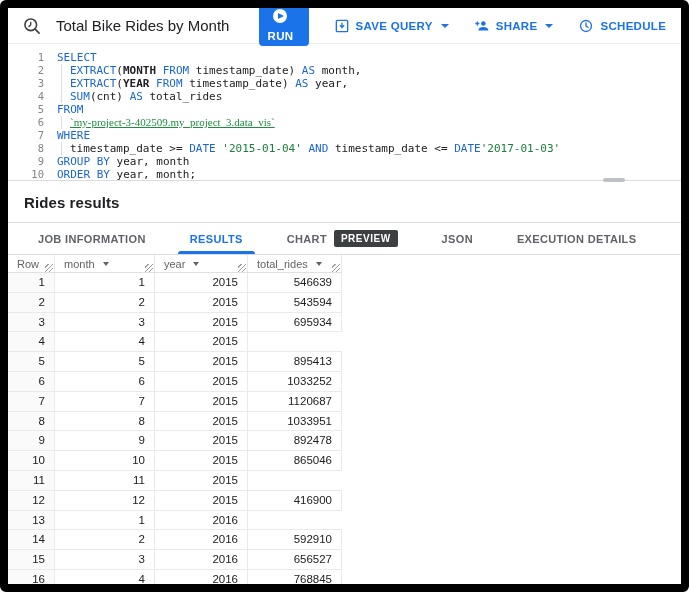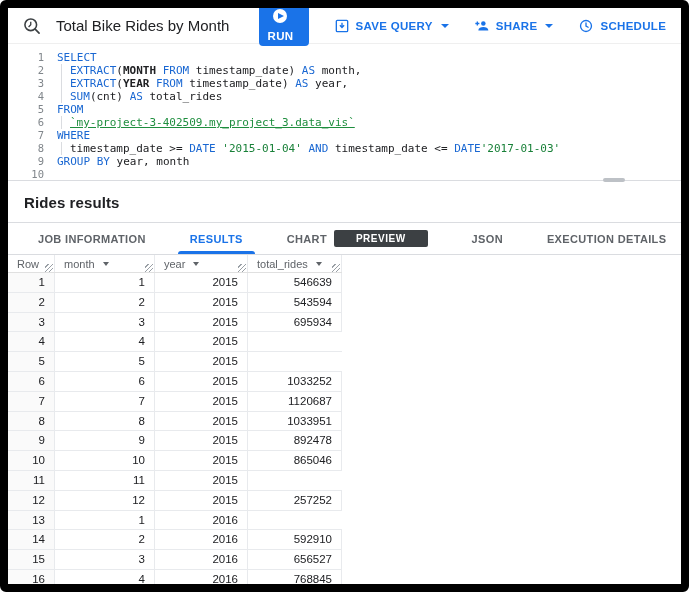--- a/index.html
+++ b/index.html
@@ -29,41 +29,41 @@
             font-size:11px; line-height:13px; background:#fff; }
   .code-line { display:flex; white-space:pre; }
   .ln { display:inline-block; width:24px; text-align:right; color:#80868b;
         margin-right:13px; font-size:10.5px; flex:none; }
   .guide { display:inline-block; width:9px; height:13px; border-left:1px solid #dadce0;
            margin-left:4px; vertical-align:top; }
   .tok-kw { color:#1967d2; }
   .tok-dp { color:#202124; font-weight:bold; }
   .tok-pl { color:#202124; }
   .tok-str { color:#188038; }
-  .tok-ref { color:#1e8e3e; text-decoration:underline; }
+  .tok-ref { color:#1e8e3e; text-decoration:underline;font-family:Liberation Serif, serif; }
 
   
   .split { position:relative; border-top:1px solid #dadce0; }
   .drag-handle { position:absolute; right:56px; top:-3px; width:22px; height:4px;
                  border-radius:2px; background:#bdc1c6; cursor:row-resize; }
 
   
   .qr-header { padding:13px 16px 10px; border-bottom:1px solid #dadce0; }
   .qr-title { font-size:15px; font-weight:bold; color:#202124; letter-spacing:.1px; }
 
   .tabs { display:flex; height:32px; align-items:stretch; border-bottom:1px solid #dadce0;
           padding-left:8px; }
   .tab { position:relative; display:flex; align-items:center; padding:0 22px;
          color:#5f6368; font-size:11px; font-weight:bold; letter-spacing:.35px;
          cursor:pointer; white-space:nowrap;text-align:center; }
   .tab.active { color:#1a73e8; }
   .tab.active::after { content:""; position:absolute; left:10px; right:10px; bottom:0;
                        height:3px; background:#1a73e8; border-radius:3px 3px 0 0; }
   .badge { margin-left:7px; background:#3c4043; color:#fff; font-size:10px; font-weight:bold;
-           letter-spacing:.5px; padding:3px 22px; border-radius:2px; }
+           letter-spacing:.5px; padding:3px 7px; border-radius:2px; }
 
   
   .grid { width:334px; }
   .thead { display:flex; height:18px; border-bottom:1px solid #e0e0e0; }
   .hcell { position:relative; display:flex; align-items:center; padding-left:9px;
            font-size:11px; color:#5f6368; border-right:1px solid #e8eaed; }
   .sort-caret { width:0; height:0; border-left:3.5px solid transparent;
                 border-right:3.5px solid transparent; border-top:4px solid #5f6368;
                 margin-left:8px; cursor:pointer; }
   .resize-handle { position:absolute; right:1px; bottom:0; width:8px; height:8px;
@@ -132,21 +132,21 @@
   <div class="editor" id="code-lines">
       <div class="code-line"><span class="ln">1</span><span class="code-text"><span class="tok-kw">SELECT</span></span></div>
       <div class="code-line"><span class="ln">2</span><span class="code-text"><span class="guide"></span><span class="tok-kw">EXTRACT</span><span class="tok-pl">(</span><span class="tok-dp">MONTH</span><span class="tok-pl"> </span><span class="tok-kw">FROM</span><span class="tok-pl"> timestamp_date) </span><span class="tok-kw">AS</span><span class="tok-pl"> month,</span></span></div>
       <div class="code-line"><span class="ln">3</span><span class="code-text"><span class="guide"></span><span class="tok-kw">EXTRACT</span><span class="tok-pl">(</span><span class="tok-dp">YEAR</span><span class="tok-pl"> </span><span class="tok-kw">FROM</span><span class="tok-pl"> timestamp_date) </span><span class="tok-kw">AS</span><span class="tok-pl"> year,</span></span></div>
       <div class="code-line"><span class="ln">4</span><span class="code-text"><span class="guide"></span><span class="tok-kw">SUM</span><span class="tok-pl">(cnt) </span><span class="tok-kw">AS</span><span class="tok-pl"> total_rides</span></span></div>
       <div class="code-line"><span class="ln">5</span><span class="code-text"><span class="tok-kw">FROM</span></span></div>
       <div class="code-line"><span class="ln">6</span><span class="code-text"><span class="guide"></span><span class="tok-ref">`my-project-3-402509.my_project_3.data_vis`</span></span></div>
       <div class="code-line"><span class="ln">7</span><span class="code-text"><span class="tok-kw">WHERE</span></span></div>
       <div class="code-line"><span class="ln">8</span><span class="code-text"><span class="guide"></span><span class="tok-pl">timestamp_date &gt;= </span><span class="tok-kw">DATE</span><span class="tok-pl"> </span><span class="tok-str">'2015-01-04'</span><span class="tok-pl"> </span><span class="tok-kw">AND</span><span class="tok-pl"> timestamp_date &lt;= </span><span class="tok-kw">DATE</span><span class="tok-str">'2017-01-03'</span></span></div>
       <div class="code-line"><span class="ln">9</span><span class="code-text"><span class="tok-kw">GROUP BY</span><span class="tok-pl"> year, month</span></span></div>
-      <div class="code-line"><span class="ln">10</span></div>
+      <div class="code-line"><span class="ln">10</span><span class="code-text"><span class="tok-kw">ORDER BY</span><span class="tok-pl"> year, month;</span></span></div>
     </div>
 
   <div class="split">
     <span class="drag-handle"></span>
   </div>
 
   <div class="qr-header">
     <span class="qr-title">Rides results</span>
   </div>
 
@@ -215,20 +215,21 @@
         </div>
         <div class="grid-row">
           <div class="cell c0">4</div>
           <div class="cell c1">4</div>
           <div class="cell c2">2015</div>
         </div>
         <div class="grid-row">
           <div class="cell c0">5</div>
           <div class="cell c1">5</div>
           <div class="cell c2">2015</div>
+          <div class="cell c3">895413</div>
         </div>
         <div class="grid-row">
           <div class="cell c0">6</div>
           <div class="cell c1">6</div>
           <div class="cell c2">2015</div>
           <div class="cell c3">1033252</div>
         </div>
         <div class="grid-row">
           <div class="cell c0">7</div>
           <div class="cell c1">7</div>
@@ -255,21 +256,21 @@
         </div>
         <div class="grid-row">
           <div class="cell c0">11</div>
           <div class="cell c1">11</div>
           <div class="cell c2">2015</div>
         </div>
         <div class="grid-row">
           <div class="cell c0">12</div>
           <div class="cell c1">12</div>
           <div class="cell c2">2015</div>
-          <div class="cell c3">257252</div>
+          <div class="cell c3">416900</div>
         </div>
         <div class="grid-row">
           <div class="cell c0">13</div>
           <div class="cell c1">1</div>
           <div class="cell c2">2016</div>
         </div>
         <div class="grid-row">
           <div class="cell c0">14</div>
           <div class="cell c1">2</div>
           <div class="cell c2">2016</div>

